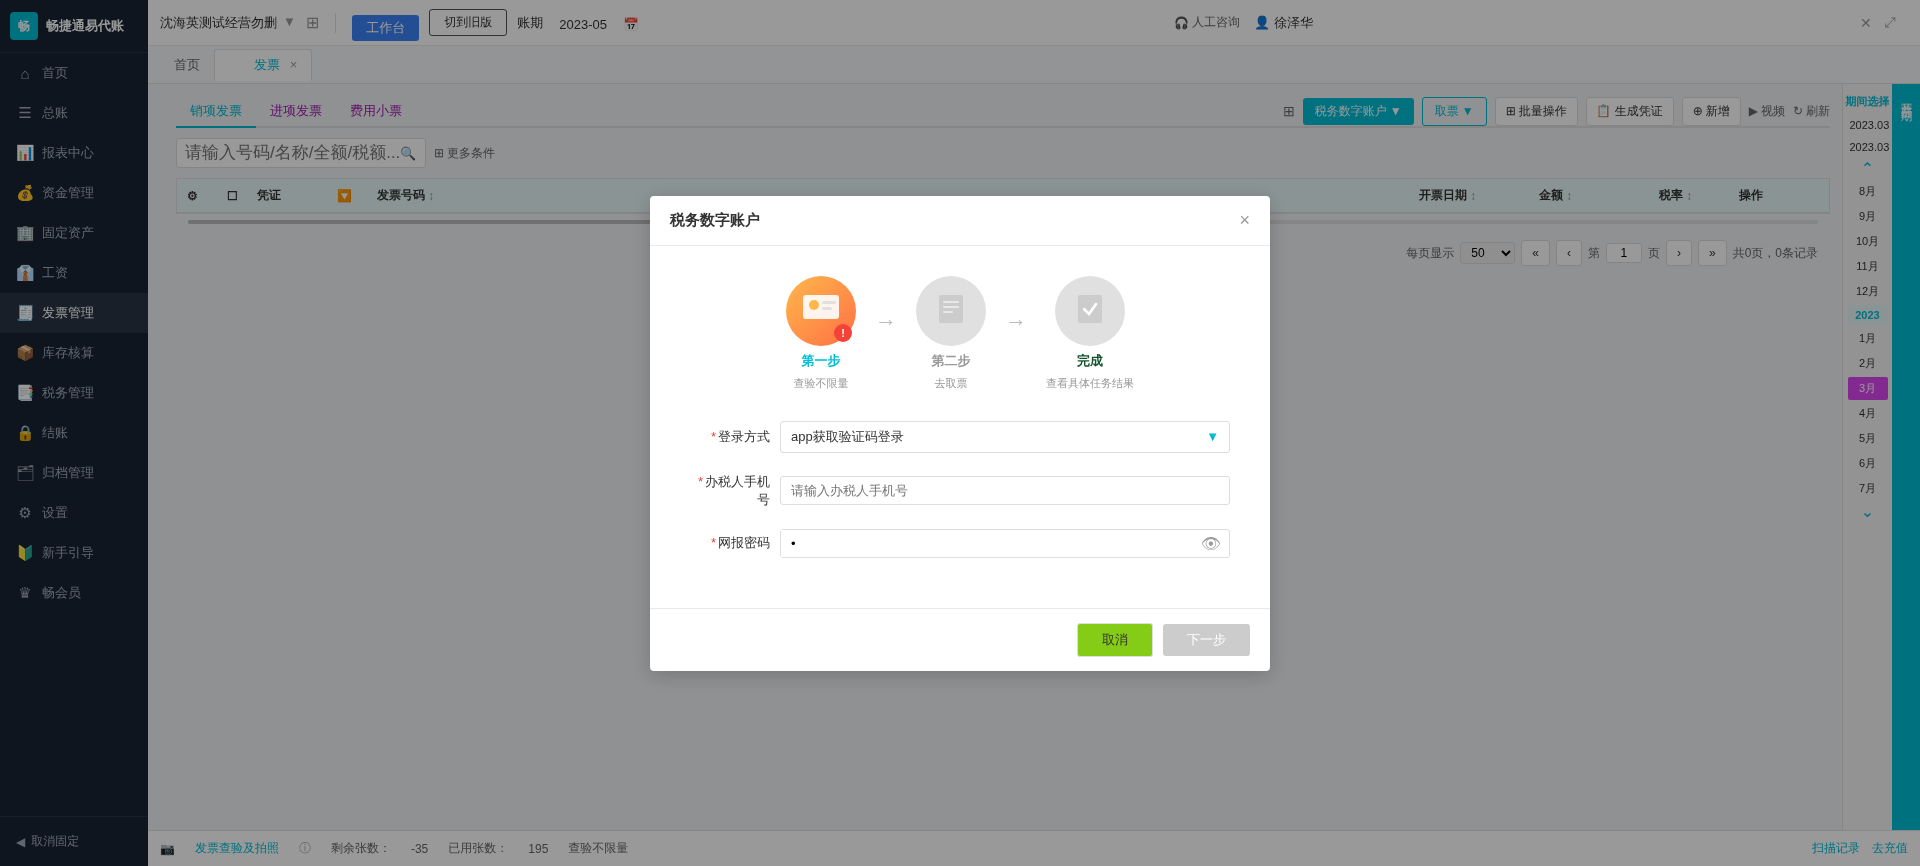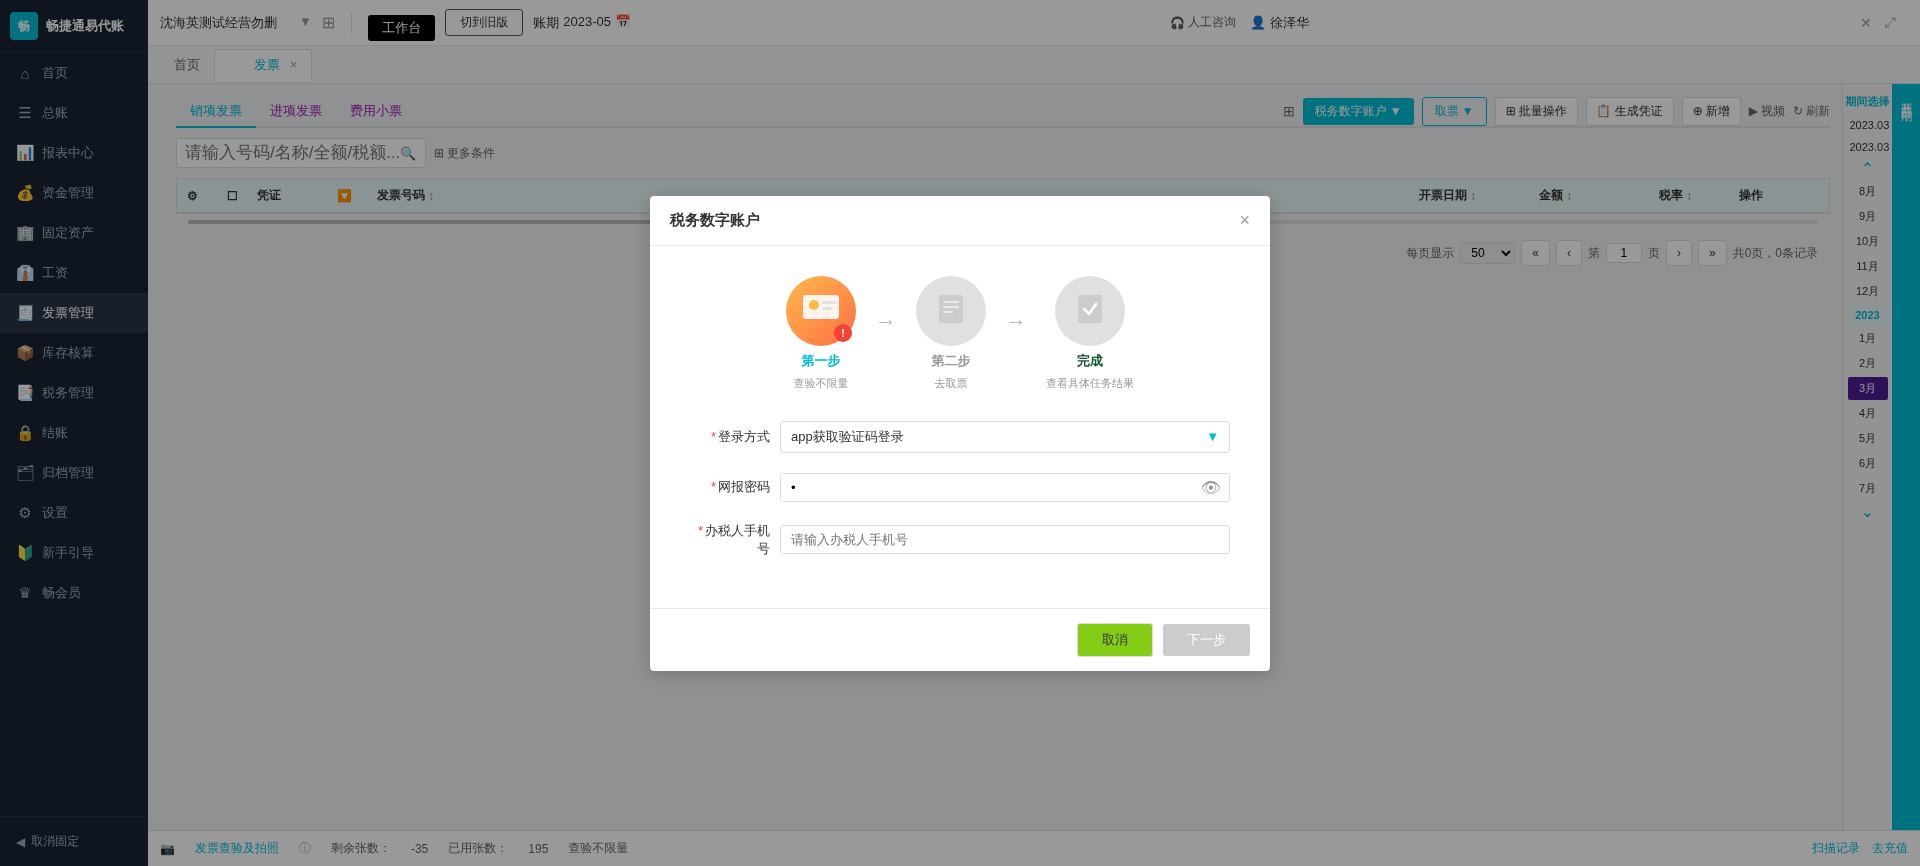--- a/index.html
+++ b/index.html
@@ -18,26 +18,26 @@
     .sidebar-item.active { color: #fff; background: #2a3545; }
     .sidebar-item-icon { width: 18px; text-align: center; font-size: 15px; }
     .sidebar-footer { padding: 10px 16px; border-top: 1px solid #2a3545; }
     .sidebar-footer-item { display: flex; align-items: center; gap: 6px; padding: 6px 0; color: #a0aab8; font-size: 12px; cursor: pointer; }
 
     
     .main-content { flex: 1; display: flex; flex-direction: column; background: #f0f2f5; min-width: 0; }
 
     
     .topbar { height: 46px; background: #fff; display: flex; align-items: center; padding: 0 12px; gap: 10px; border-bottom: 1px solid #e8e8e8; flex-shrink: 0; }
-    .topbar-company { display: flex; align-items: flex-start; gap: 22px; font-size: 13px; color: #333; }
+    .topbar-company { display: flex; align-items: flex-start; gap: 6px; font-size: 13px; color: #333; }
     .topbar-divider { width: 1px; height: 20px; background: #e0e0e0; margin: 0 6px; }
     .topbar-btn { padding: 4px 14px; border-radius: 3px; font-size: 13px; cursor: pointer; border: none; }
-    .topbar-btn-workspace { background: #000000; color: white; margin-top: 11px; }
+    .topbar-btn-workspace { background: #3b82f6; color: white; margin-top: 11px; }
     .topbar-btn-switch { background: transparent; border: 1px solid #555; color: #333; font-size: 12px; }
-    .topbar-period { font-size: 13px; color: #333; display: flex; align-items: flex-start; gap: 4px; }
+    .topbar-period { font-size: 13px; color: #333; display: flex; align-items: flex-end; gap: 16px; }
     .topbar-right { margin-left: auto; display: flex; align-items: center; gap: 14px; }
     .topbar-support { font-size: 12px; color: #666; display: flex; align-items: center; gap: 3px; cursor: pointer; }
     .topbar-user { font-size: 13px; color: #333; display: flex; align-items: center; gap: 4px; }
 
     
     .tabbar { height: 38px; background: #f5f7fa; display: flex; align-items: center; padding: 0 12px; border-bottom: 1px solid #e0e0e0; flex-shrink: 0; }
     .tab { padding: 6px 14px; font-size: 13px; cursor: pointer; color: #666; border-radius: 3px 3px 0 0; }
     .tab.active { background: #fff; color: #00bcd4; border: 1px solid #e0e0e0; border-bottom: 1px solid #fff; padding-left: 39px; }
 
     
@@ -60,21 +60,21 @@
     .btn-icon { background: none; border: none; font-size: 12px; color: #666; cursor: pointer; display: flex; align-items: center; gap: 3px; }
 
     
     .table-container { background: #fff; border: 1px solid #e0e0e0; overflow: hidden; }
     .table-header { display: flex; background: #e8f7f8; border-bottom: 1px solid #ddd; }
     .th { padding: 8px 10px; font-size: 12px; color: #333; font-weight: bold; display: flex; align-items: center; gap: 3px; }
 
     
     .right-panel { width: 50px; background: #f5f5f5; border-left: 1px solid #e0e0e0; display: flex; flex-direction: column; align-items: center; padding: 6px 0; gap: 2px; flex-shrink: 0; }
     .period-btn { width: 40px; text-align: center; padding: 4px 2px; font-size: 11px; cursor: pointer; color: #333; border-radius: 2px; }
-    .period-btn.active { background: #4c1d95; color: white; }
+    .period-btn.active { background: #d946ef; color: white; }
     .period-btn.current-year { background: #e8f7f8; color: #00bcd4; font-weight: bold; }
     .period-title { font-size: 11px; color: #00bcd4; font-weight: bold; padding: 4px 2px; }
 
     
     .right-fixed { width: 28px; background: #00bcd4; display: flex; flex-direction: column; align-items: center; flex-shrink: 0; }
     .right-fixed-label { writing-mode: vertical-rl; font-size: 12px; color: white; padding: 10px 0; cursor: pointer; letter-spacing: 2px; }
 
     
     .footer { height: 36px; background: #fff; border-top: 1px solid #e0e0e0; display: flex; align-items: center; padding: 0 12px; font-size: 12px; color: #666; flex-shrink: 0; gap: 20px; }
     .footer-right { margin-left: auto; display: flex; align-items: center; gap: 12px; }
@@ -470,31 +470,31 @@
 
       <div class="form-row">
         <span class="form-label required">登录方式</span>
         <div class="form-select">
           <span>app获取验证码登录</span>
           <span style="color:#00bcd4">▼</span>
         </div>
       </div>
 
       <div class="form-row">
+        <span class="form-label required">办税人手机号</span>
+        <input class="form-control" type="text" placeholder="请输入办税人手机号" style="">
+      </div>
+
+      <div class="form-row">
         <span class="form-label required">网报密码</span>
         <div class="form-input-wrap">
           <input type="password" value="x" style="letter-spacing: 2px;">
           <span class="eye-icon">👁</span>
         </div>
       </div>
-
-      <div class="form-row">
-        <span class="form-label required">办税人手机号</span>
-        <input class="form-control" type="text" placeholder="请输入办税人手机号" style="">
-      </div>
     </div>
 
     <div class="modal-footer">
       <button class="btn-modal-cancel">取消</button>
       <button class="btn-modal-primary">下一步</button>
     </div>
   </div>
 </div>
 
 </body></html>

